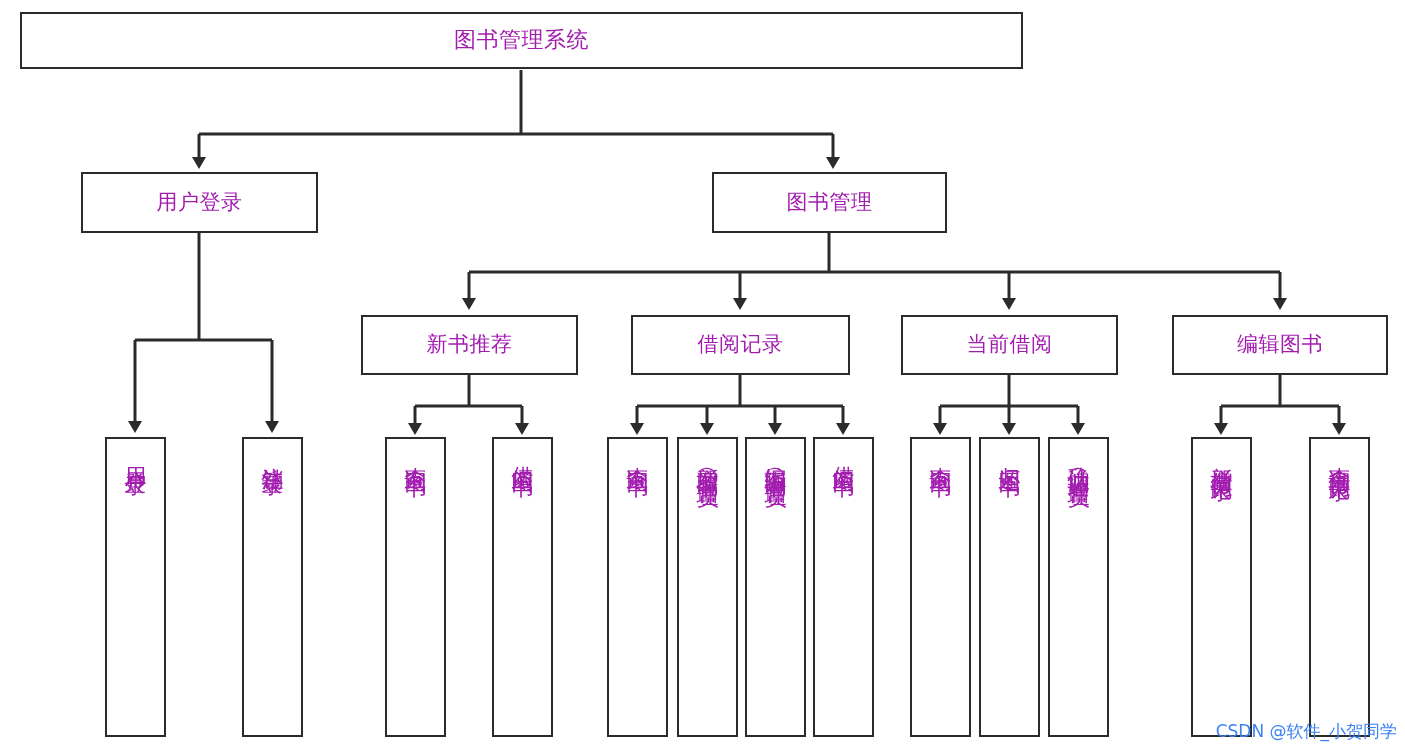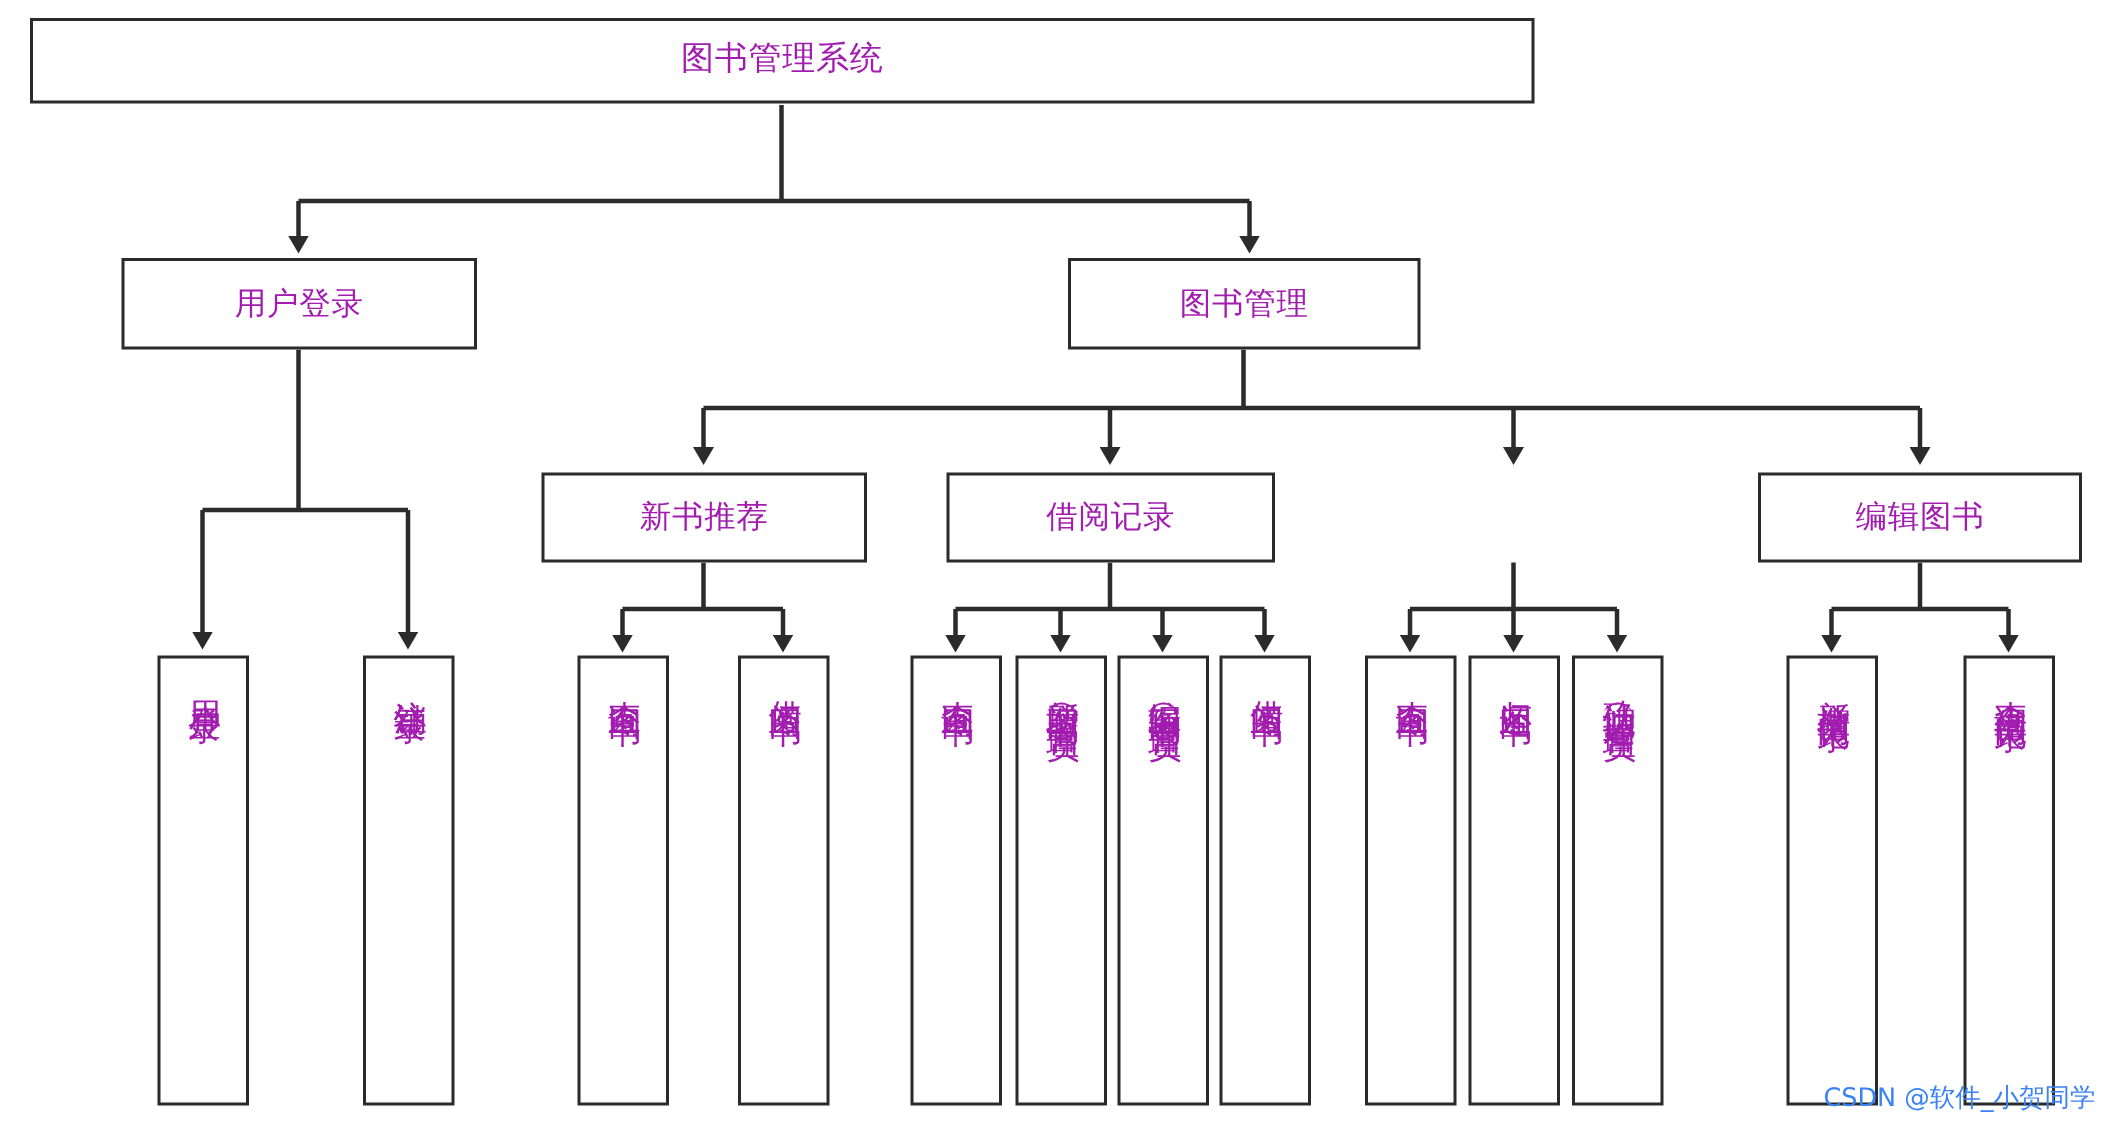--- a/index.html
+++ b/index.html
@@ -139,20 +139,23 @@
   <div class="node h" style="left:712px; top:172px; width:235px; height:61px;">
     <span class="label">图书管理</span>
   </div>
 
   <div class="node h" style="left:361px; top:315px; width:217px; height:60px;">
     <span class="label">新书推荐</span>
   </div>
   <div class="node h" style="left:631px; top:315px; width:219px; height:60px;">
     <span class="label">借阅记录</span>
   </div>
+  <div class="node h" style="left:901px; top:315px; width:217px; height:60px;">
+    <span class="label">当前借阅</span>
+  </div>
   <div class="node h" style="left:1172px; top:315px; width:216px; height:60px;">
     <span class="label">编辑图书</span>
   </div>
 
   <div class="node v" style="left:105px; top:437px; width:61px; height:300px;">
     <span class="label">用户登录</span>
   </div>
   <div class="node v" style="left:242px; top:437px; width:61px; height:300px;">
     <span class="label">注销登录</span>
   </div>

